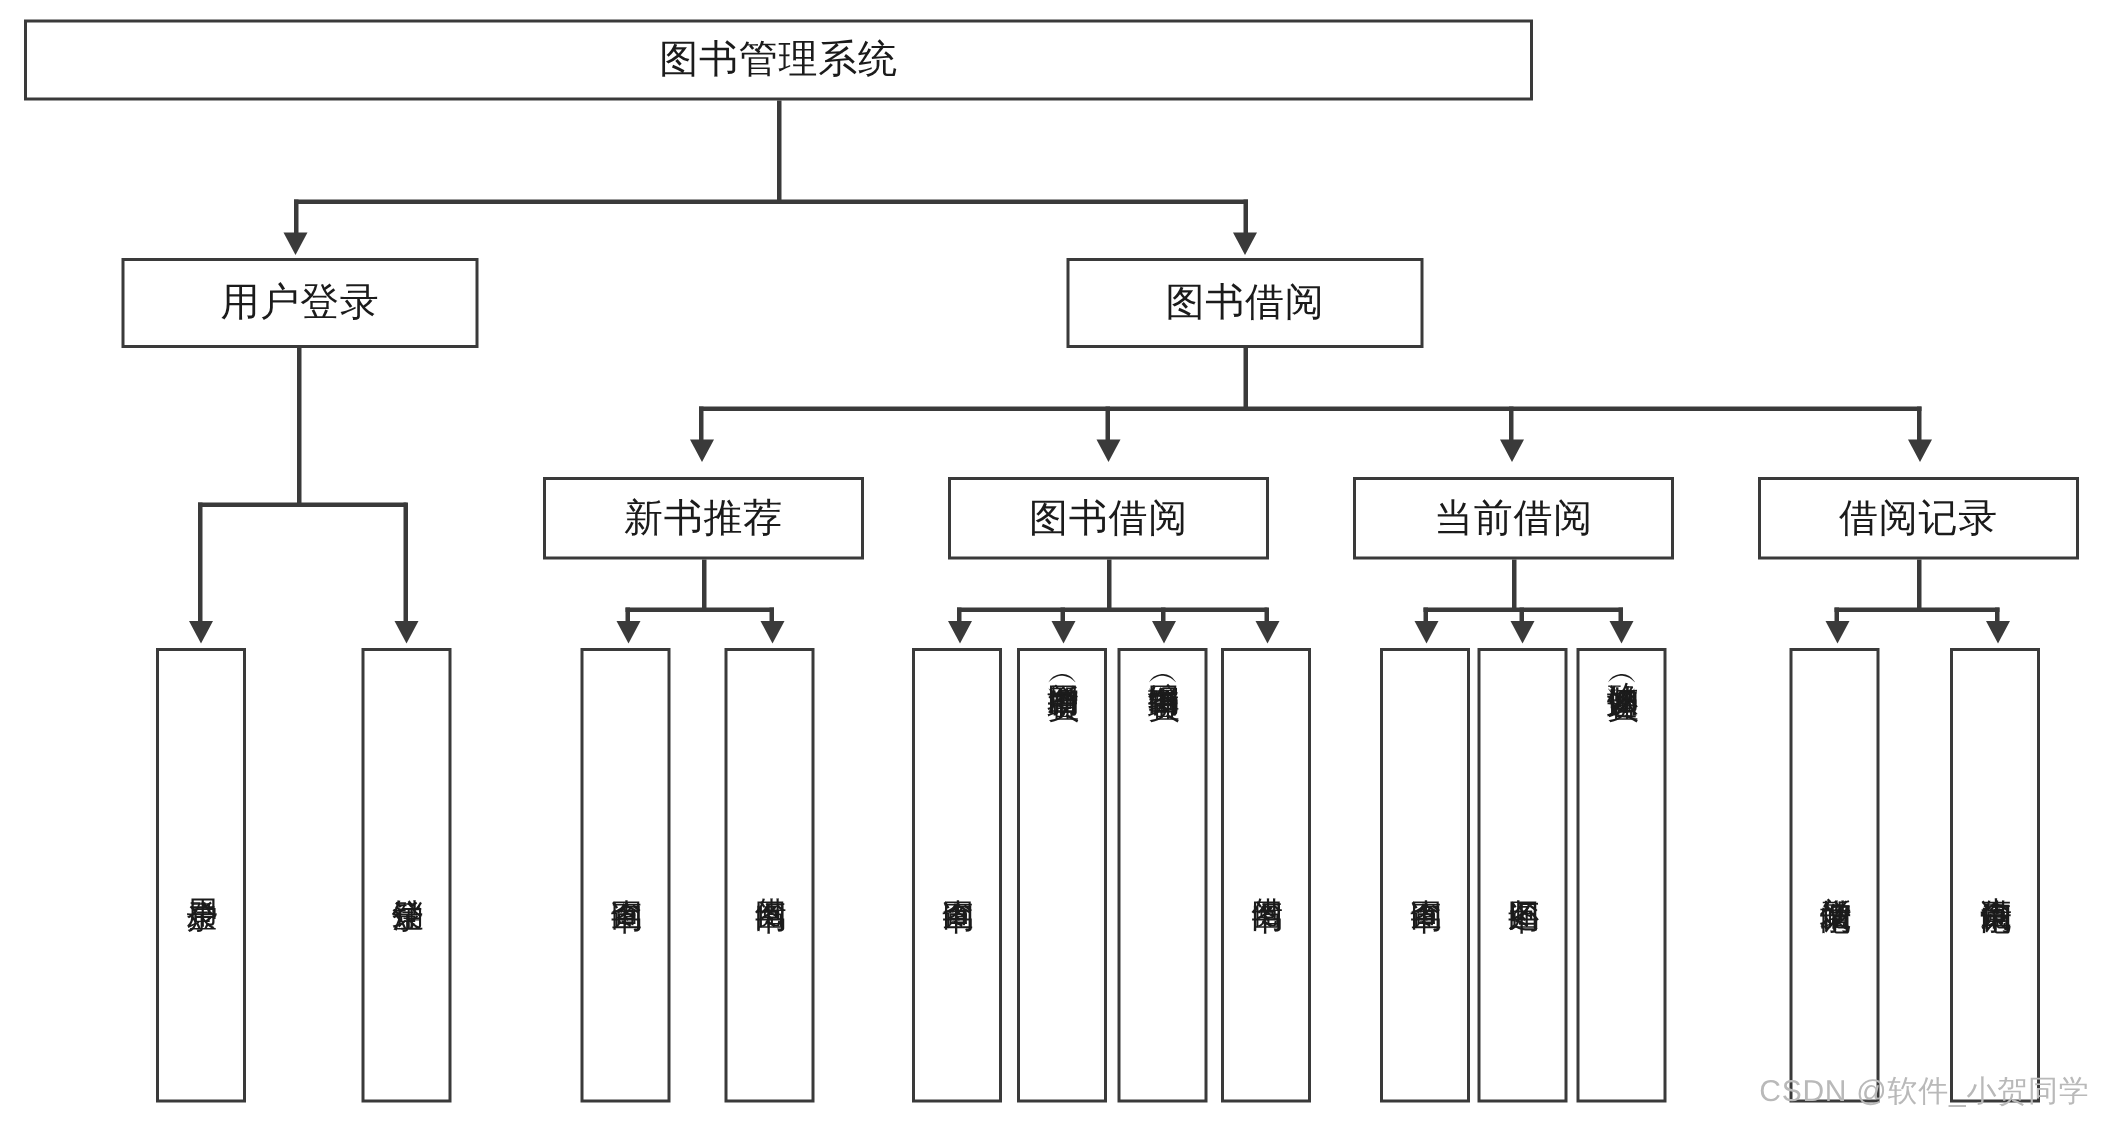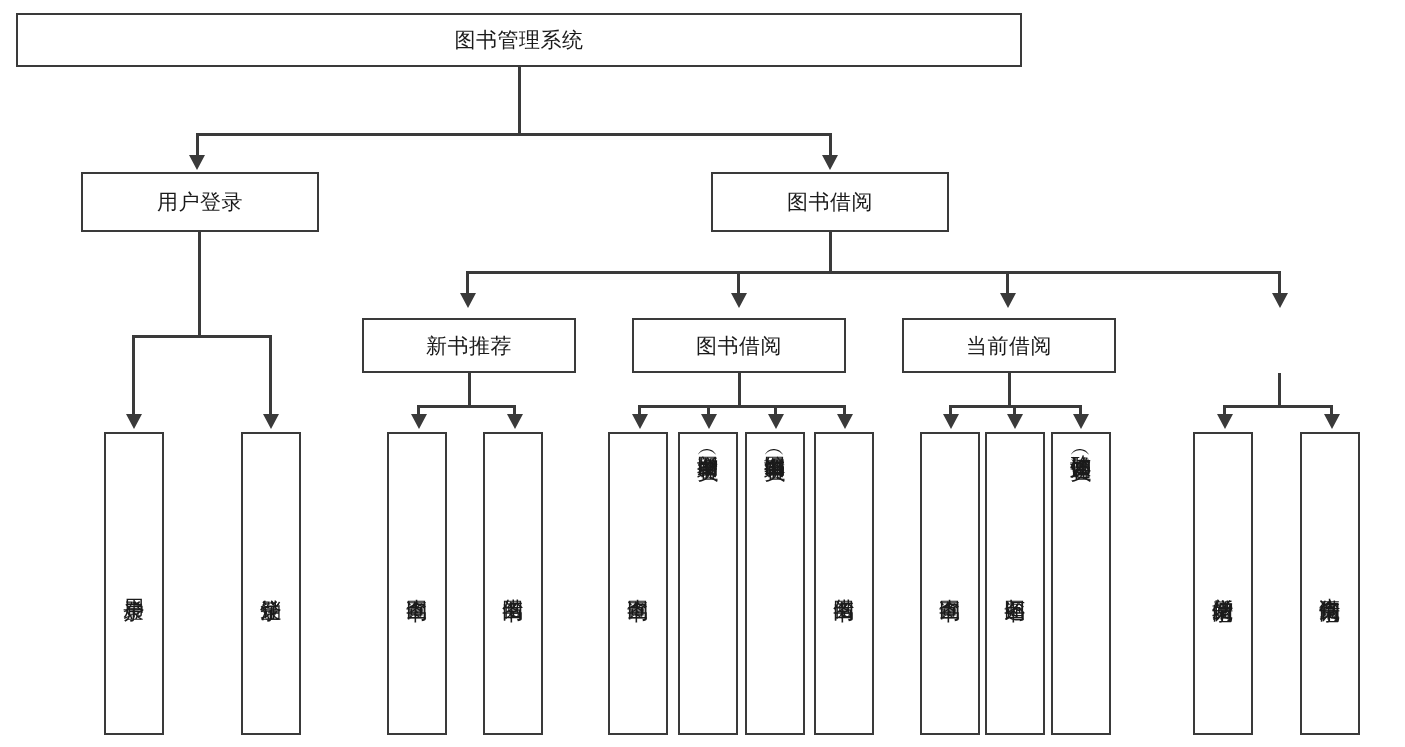--- a/index.html
+++ b/index.html
@@ -25,21 +25,21 @@
     border: 2px solid #3a3a3a;
     display: flex;
     align-items: center;
     justify-content: center;
     color: #1b1b1b;
   }
   .node.root {
     border-width: 2px;
   }
   .node .label {
-    font-size: 21px;
+    font-size: 26px;
     line-height: 1.2;
     letter-spacing: 0.5px;
     white-space: nowrap;
   }
   .node.vert {
     align-items: flex-start;
     justify-content: center;
     padding-top: 0;
   }
   .node.vert .label {
@@ -138,20 +138,23 @@
   <div class="arrow" style="left:1272px; top:293px;"></div>
 
   <div class="node" style="left:362px; top:318px; width:214px; height:55px;">
     <span class="label">新书推荐</span>
   </div>
   <div class="node" style="left:632px; top:318px; width:214px; height:55px;text-align:center;">
     <span class="label">图书借阅</span>
   </div>
   <div class="node" style="left:902px; top:318px; width:214px; height:55px;align-items:center;">
     <span class="label">当前借阅</span>
+  </div>
+  <div class="node" style="left:1172px; top:318px; width:214px; height:55px;">
+    <span class="label">借阅记录</span>
   </div>
 
   <div class="vline" style="left:468px; top:373px; width:3px; height:35px;"></div>
   <div class="hline" style="left:417px; top:405px; width:99px; height:3px;"></div>
   <div class="vline" style="left:417px; top:405px; width:3px; height:12px;"></div>
   <div class="arrow" style="left:411px; top:414px;"></div>
   <div class="vline" style="left:513px; top:405px; width:3px; height:12px;"></div>
   <div class="arrow" style="left:507px; top:414px;"></div>
 
   <div class="vline" style="left:738px; top:373px; width:3px; height:35px;"></div>
@@ -218,14 +221,15 @@
     <span class="label">确认归还（管理员）</span>
   </div>
 
   <div class="node vert center" style="left:1193px; top:432px; width:60px; height:303px;">
     <span class="label">新增借阅记录</span>
   </div>
   <div class="node vert center" style="left:1300px; top:432px; width:60px; height:303px;">
     <span class="label">查询借阅记录</span>
   </div>
 
+  <div id="watermark">CSDN @软件_小贺同学</div>
 
 </div>
 
 </body></html>

